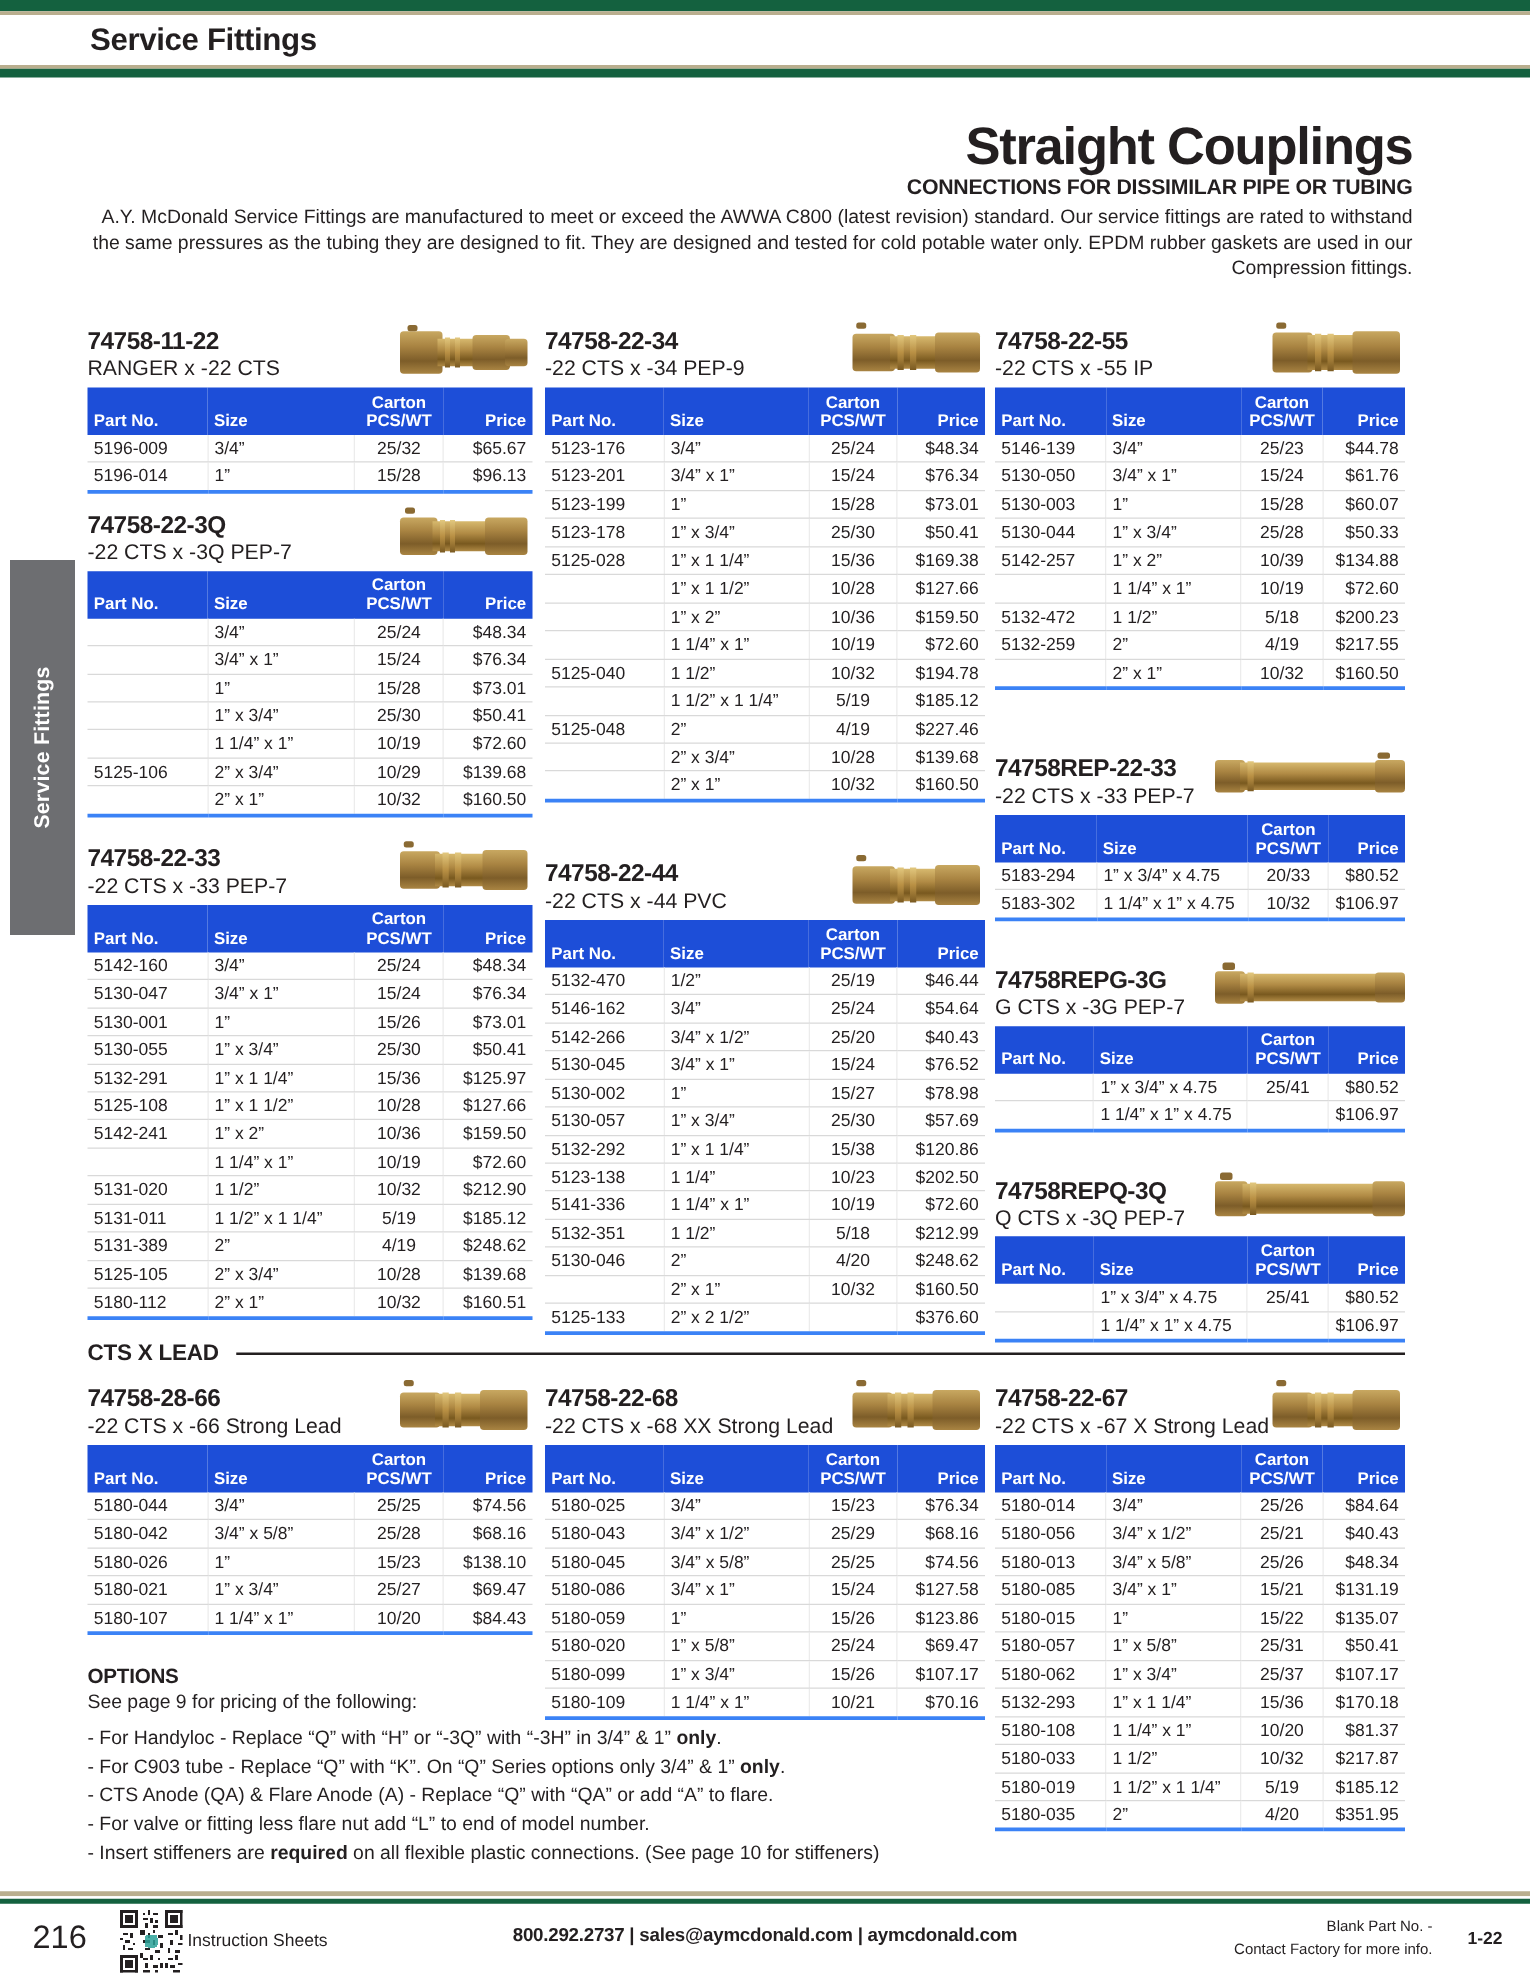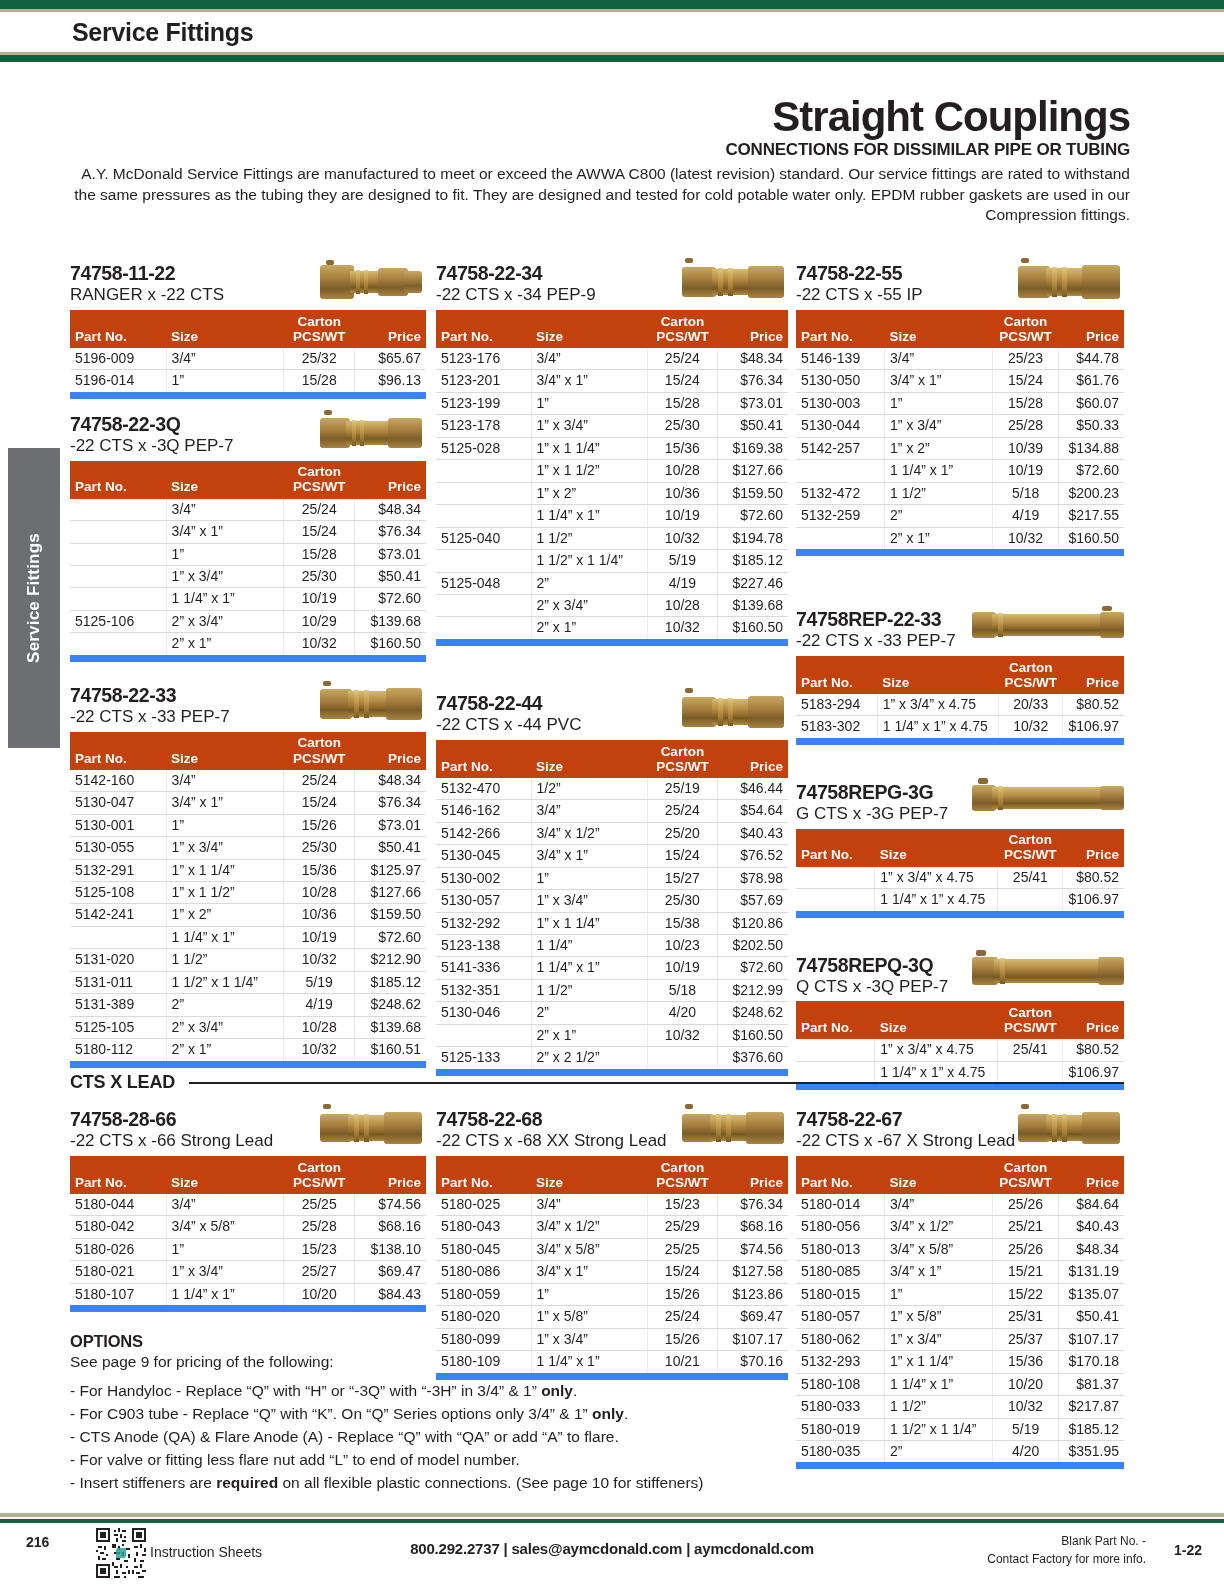--- a/index.html
+++ b/index.html
@@ -74,40 +74,40 @@
   .nub {
     position:absolute; background:#8a6a33; border-radius:2px;
   }
 
   
   table.spec {
     width:100%; border-collapse:collapse;
     font-size:13.5px; margin-top:4px;
   }
   table.spec thead th {
-    background:#c2410c; color:#ffffff;
+    background:#1d4ed8; color:#ffffff;
     font-size:13.5px; font-weight:bold;
     padding:3px 5px 4px 5px;
     vertical-align:bottom;
     text-align:left;
     line-height:1.12;
     height:38px;
   }
   table.spec thead th.c { text-align:center; }
   table.spec thead th.r { text-align:right; }
   table.spec tbody td {
     padding:1px 5px 2px 5px;
     border-bottom:1px solid #d9d9d9;
     border-right:1px solid #ececec;
     font-size:14px;
     line-height:1.32;
     white-space:nowrap;
   }
   table.spec tbody td:last-child { border-right:none; }
-  table.spec tbody tr:last-child td { border-bottom:7px solid #3b82f6; }
+  table.spec tbody tr:last-child td { border-bottom:3px solid #3b82f6; }
   td.c { text-align:center; }
   td.r { text-align:right; }
   .cw-part { width:27%; }
   .cw-size { width:33%; }
   .cw-ct   { width:20%; }
   .cw-pr   { width:20%; }
 
   
   .lead-head {
     position:absolute; left:70px; top:1072px; width:1054px;
@@ -129,21 +129,21 @@
   .opt-list div { margin-bottom:1px; }
   .opt-list b { font-weight:bold; }
 
   
   .footer-rules { position:absolute; left:0; top:1513px; width:1224px; }
   .fr-tan   { height:4px; background:#b9ae8e; }
   .fr-white { height:2px; background:#ffffff; }
   .fr-green { height:4px; background:#14613f; }
 
   .footer { position:absolute; left:0; top:1528px; width:1224px; height:56px; }
-  .pgnum { position:absolute; left:26px; top:6px; font-size:14px; font-weight:bold; }
+  .pgnum { position:absolute; left:26px; top:6px; font-size:26px; font-weight:normal; }
   .qr { position:absolute; left:96px; top:0px; width:50px; height:50px; }
   .qr svg { display:block; }
   .qr-label { position:absolute; left:150px; top:16px; font-size:14px; }
   .contact { position:absolute; left:0; top:12px; width:1224px; text-align:center; font-size:15px; font-weight:bold; letter-spacing:-0.2px; }
   .blank { position:absolute; right:78px; top:4px; text-align:right; font-size:12px; line-height:1.5; }
   .rev { position:absolute; right:22px; top:14px; font-size:14px; font-weight:bold; }
 </style>
 </head>
 <body>
 

